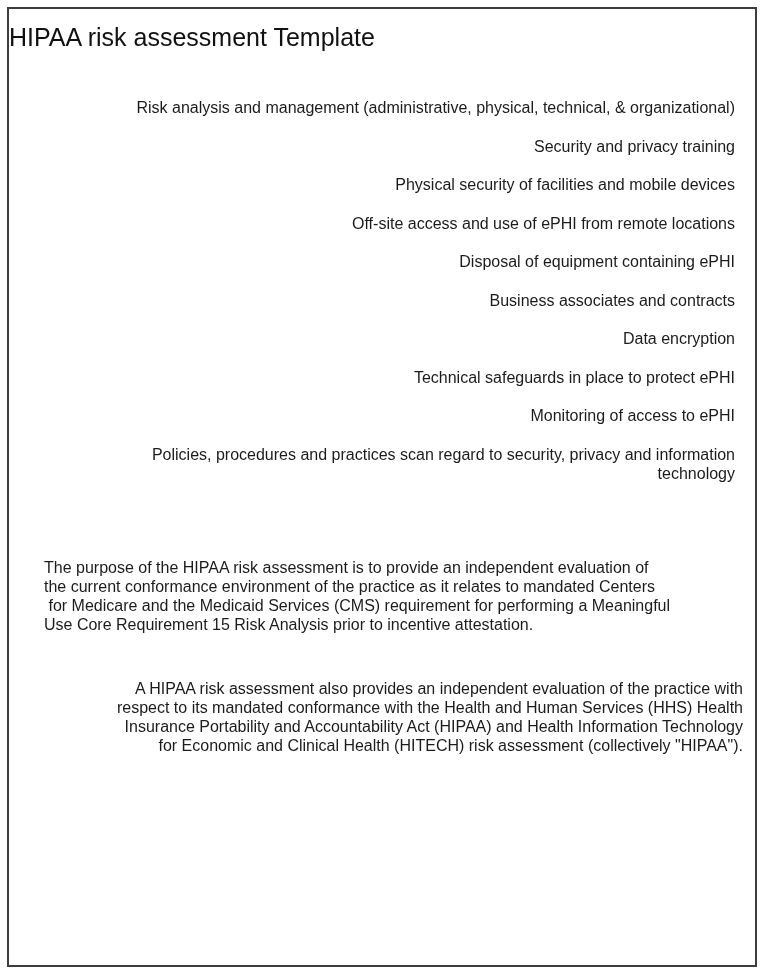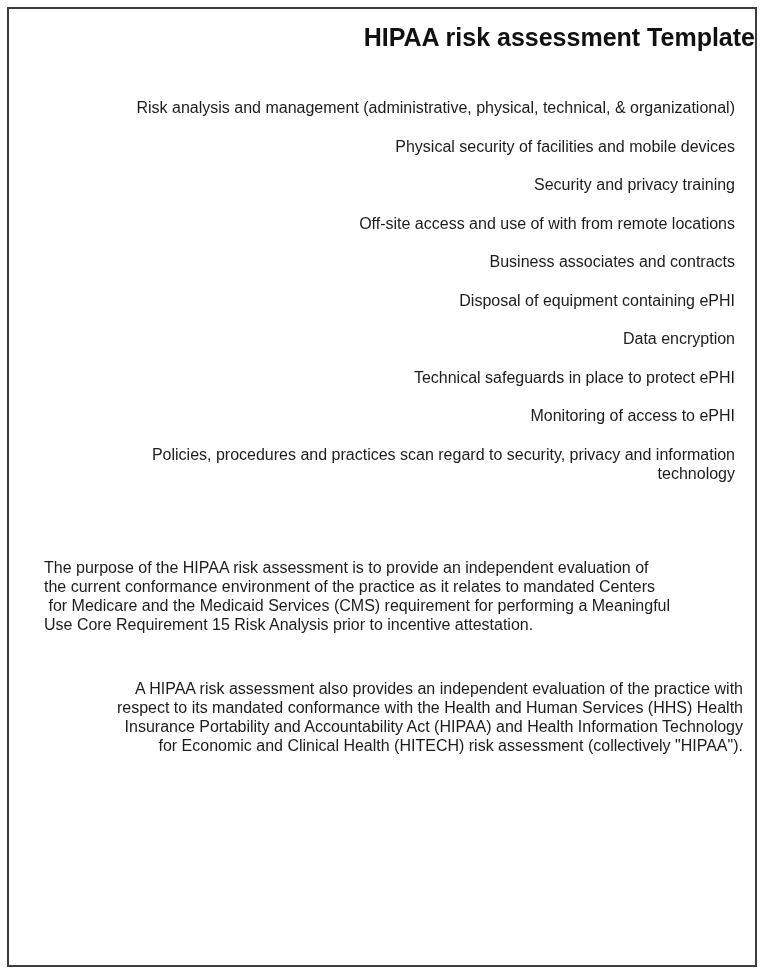--- a/index.html
+++ b/index.html
@@ -22,22 +22,22 @@
     width: 750px;
     height: 960px;
     box-sizing: border-box;
     border: 2px solid #3d3d3d;
     background: #ffffff;
   }
   .doc-title {
     margin: 14px 0 0 0;
     font-size: 25px;
     line-height: 29px;
-    font-weight: bold;
-    text-align: right;
+    font-weight: normal;
+    text-align: left;
     color: #111111;
   }
   .checklist {
     margin-top: 46px;
     padding: 0 20px 0 35px;
     text-align: right;
   }
   .check-item {
     font-size: 16px;
     line-height: 19px;
@@ -56,25 +56,25 @@
 </style>
 </head>
 <body>
 
 <div class="page">
 
   <h1 class="doc-title">HIPAA risk assessment Template</h1>
 
   <div class="checklist">
     <div class="check-item">Risk analysis and management (administrative, physical, technical, &amp; organizational)</div>
+    <div class="check-item">Security and privacy training</div>
     <div class="check-item">Physical security of facilities and mobile devices</div>
-    <div class="check-item">Security and privacy training</div>
-    <div class="check-item">Off-site access and use of with from remote locations</div>
+    <div class="check-item">Off-site access and use of ePHI from remote locations</div>
+    <div class="check-item">Disposal of equipment containing ePHI</div>
     <div class="check-item">Business associates and contracts</div>
-    <div class="check-item">Disposal of equipment containing ePHI</div>
     <div class="check-item">Data encryption</div>
     <div class="check-item">Technical safeguards in place to protect ePHI</div>
     <div class="check-item">Monitoring of access to ePHI</div>
     <div class="check-item">Policies, procedures and practices scan regard to security, privacy and information
 technology</div>
   </div>
 
   <p class="paragraph para-1">The purpose of the HIPAA risk assessment is to provide an independent evaluation of
 the current conformance environment of the practice as it relates to mandated Centers
  for Medicare and the Medicaid Services (CMS) requirement for performing a Meaningful

